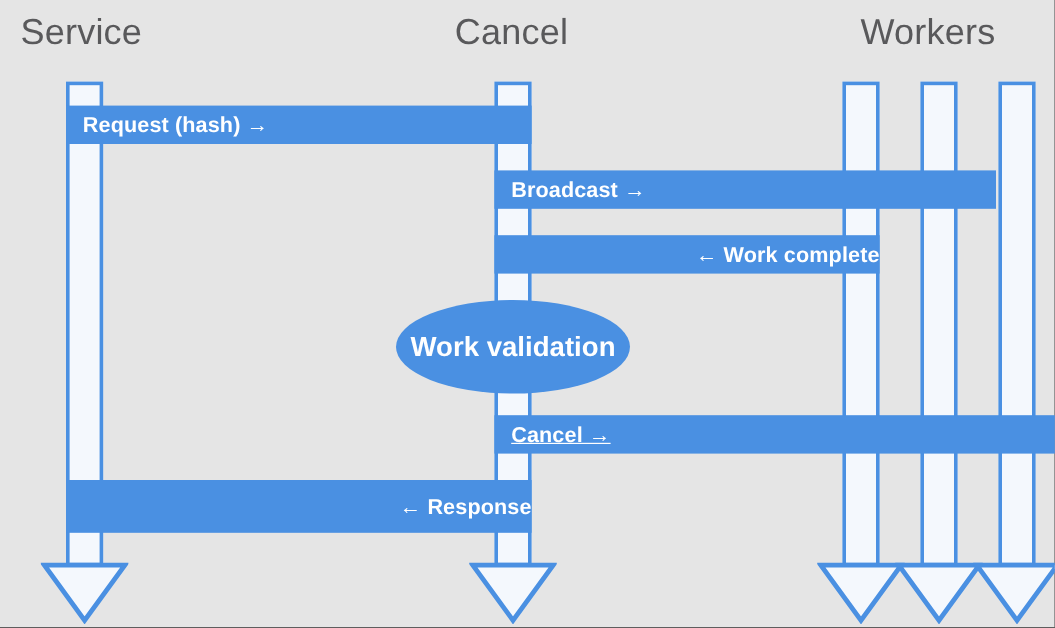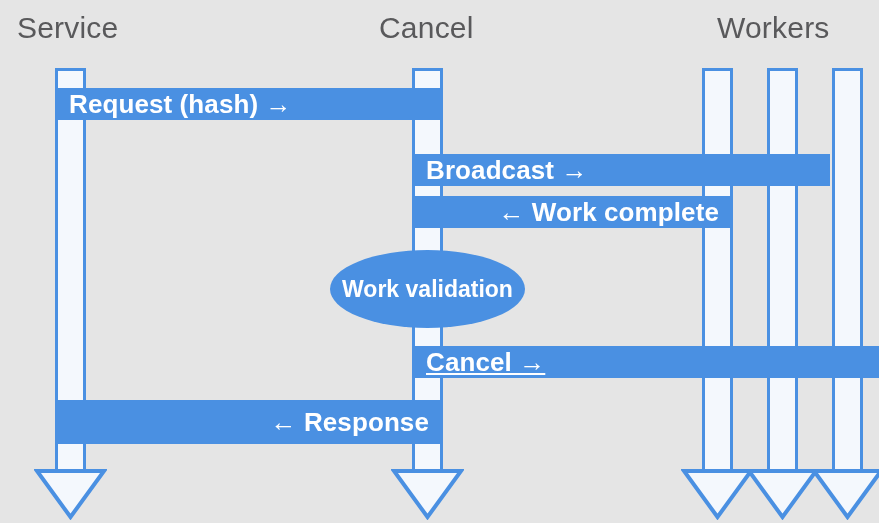--- a/index.html
+++ b/index.html
@@ -14,24 +14,24 @@
   .lifeline{
     position:absolute;background:#f4f8fd;border:3px solid #4a90e2;
     box-sizing:border-box;
   }
   .arrowhead{position:absolute;}
   .arrowhead svg{display:block;}
 
   .msg{
     position:absolute;background:#4a90e2;box-sizing:border-box;
     display:flex;align-items:center;color:#ffffff;
-    font-size:26px;font-weight:bold;letter-spacing:.1px;white-space:nowrap;
+    font-size:18px;font-weight:bold;letter-spacing:.1px;white-space:nowrap;
   }
   .msg.left{justify-content:flex-start;padding-left:14px;}
-  .msg.right{justify-content:flex-end;padding-right:14px;}
+  .msg.right{justify-content:flex-end;}
 
   .note-ellipse{
     position:absolute;background:#4a90e2;border-radius:50%;
     display:flex;align-items:center;justify-content:center;
     color:#ffffff;font-size:23px;font-weight:bold;white-space:nowrap;
   }
 </style>
 </head>
 <body>
 
@@ -68,21 +68,21 @@
     </svg>
   </div>
   <div class="arrowhead" style="left:811px;top:468px;">
     <svg width="73" height="52" viewBox="0 0 73 52">
       <polygon points="3,3 70,3 36.5,49" fill="#f4f8fd" stroke="#4a90e2" stroke-width="4" stroke-linejoin="miter"></polygon>
     </svg>
   </div>
 
   <div class="msg left" style="left:55px;top:88px;width:388px;height:32px;">Request (hash) →</div>
 
-  <div class="msg left" style="left:412px;top:154px;width:418px;height:32px;text-align:right;">Broadcast →</div>
+  <div class="msg left" style="left:412px;top:142px;width:418px;height:32px;text-align:right;">Broadcast →</div>
 
   <div class="msg right" style="left:412px;top:196px;width:321px;height:32px;">← Work complete</div>
 
   <div class="msg left" style="left:412px;top:346px;width:541px;height:32px;text-decoration:underline;">Cancel →</div>
 
   <div class="msg right" style="left:55px;top:400px;width:388px;height:44px;">← Response</div>
 
   <div class="note-ellipse" style="left:330px;top:250px;width:195px;height:78px;">Work validation</div>
 
 </div>

